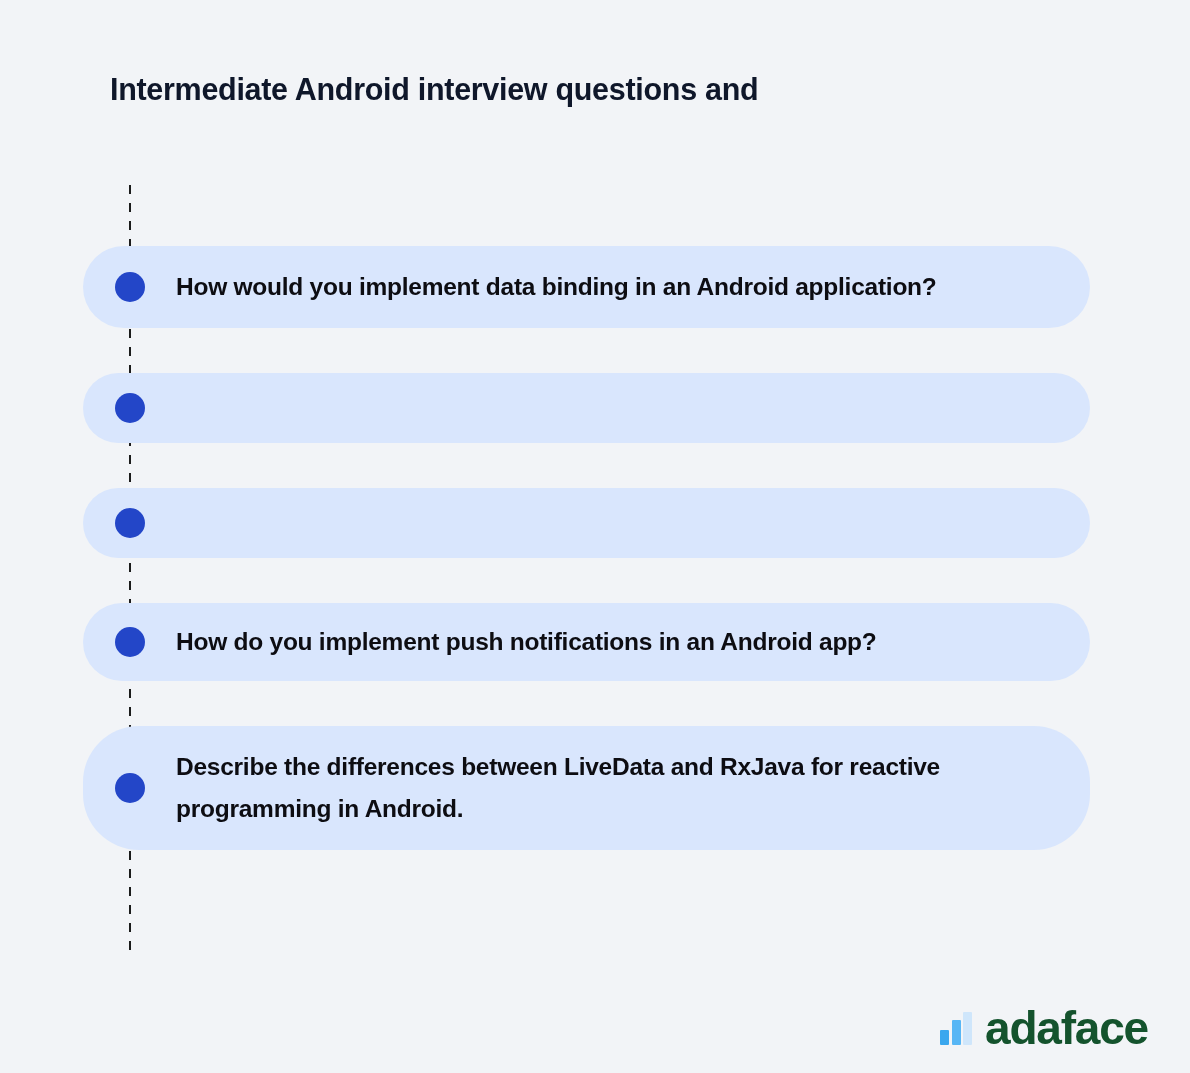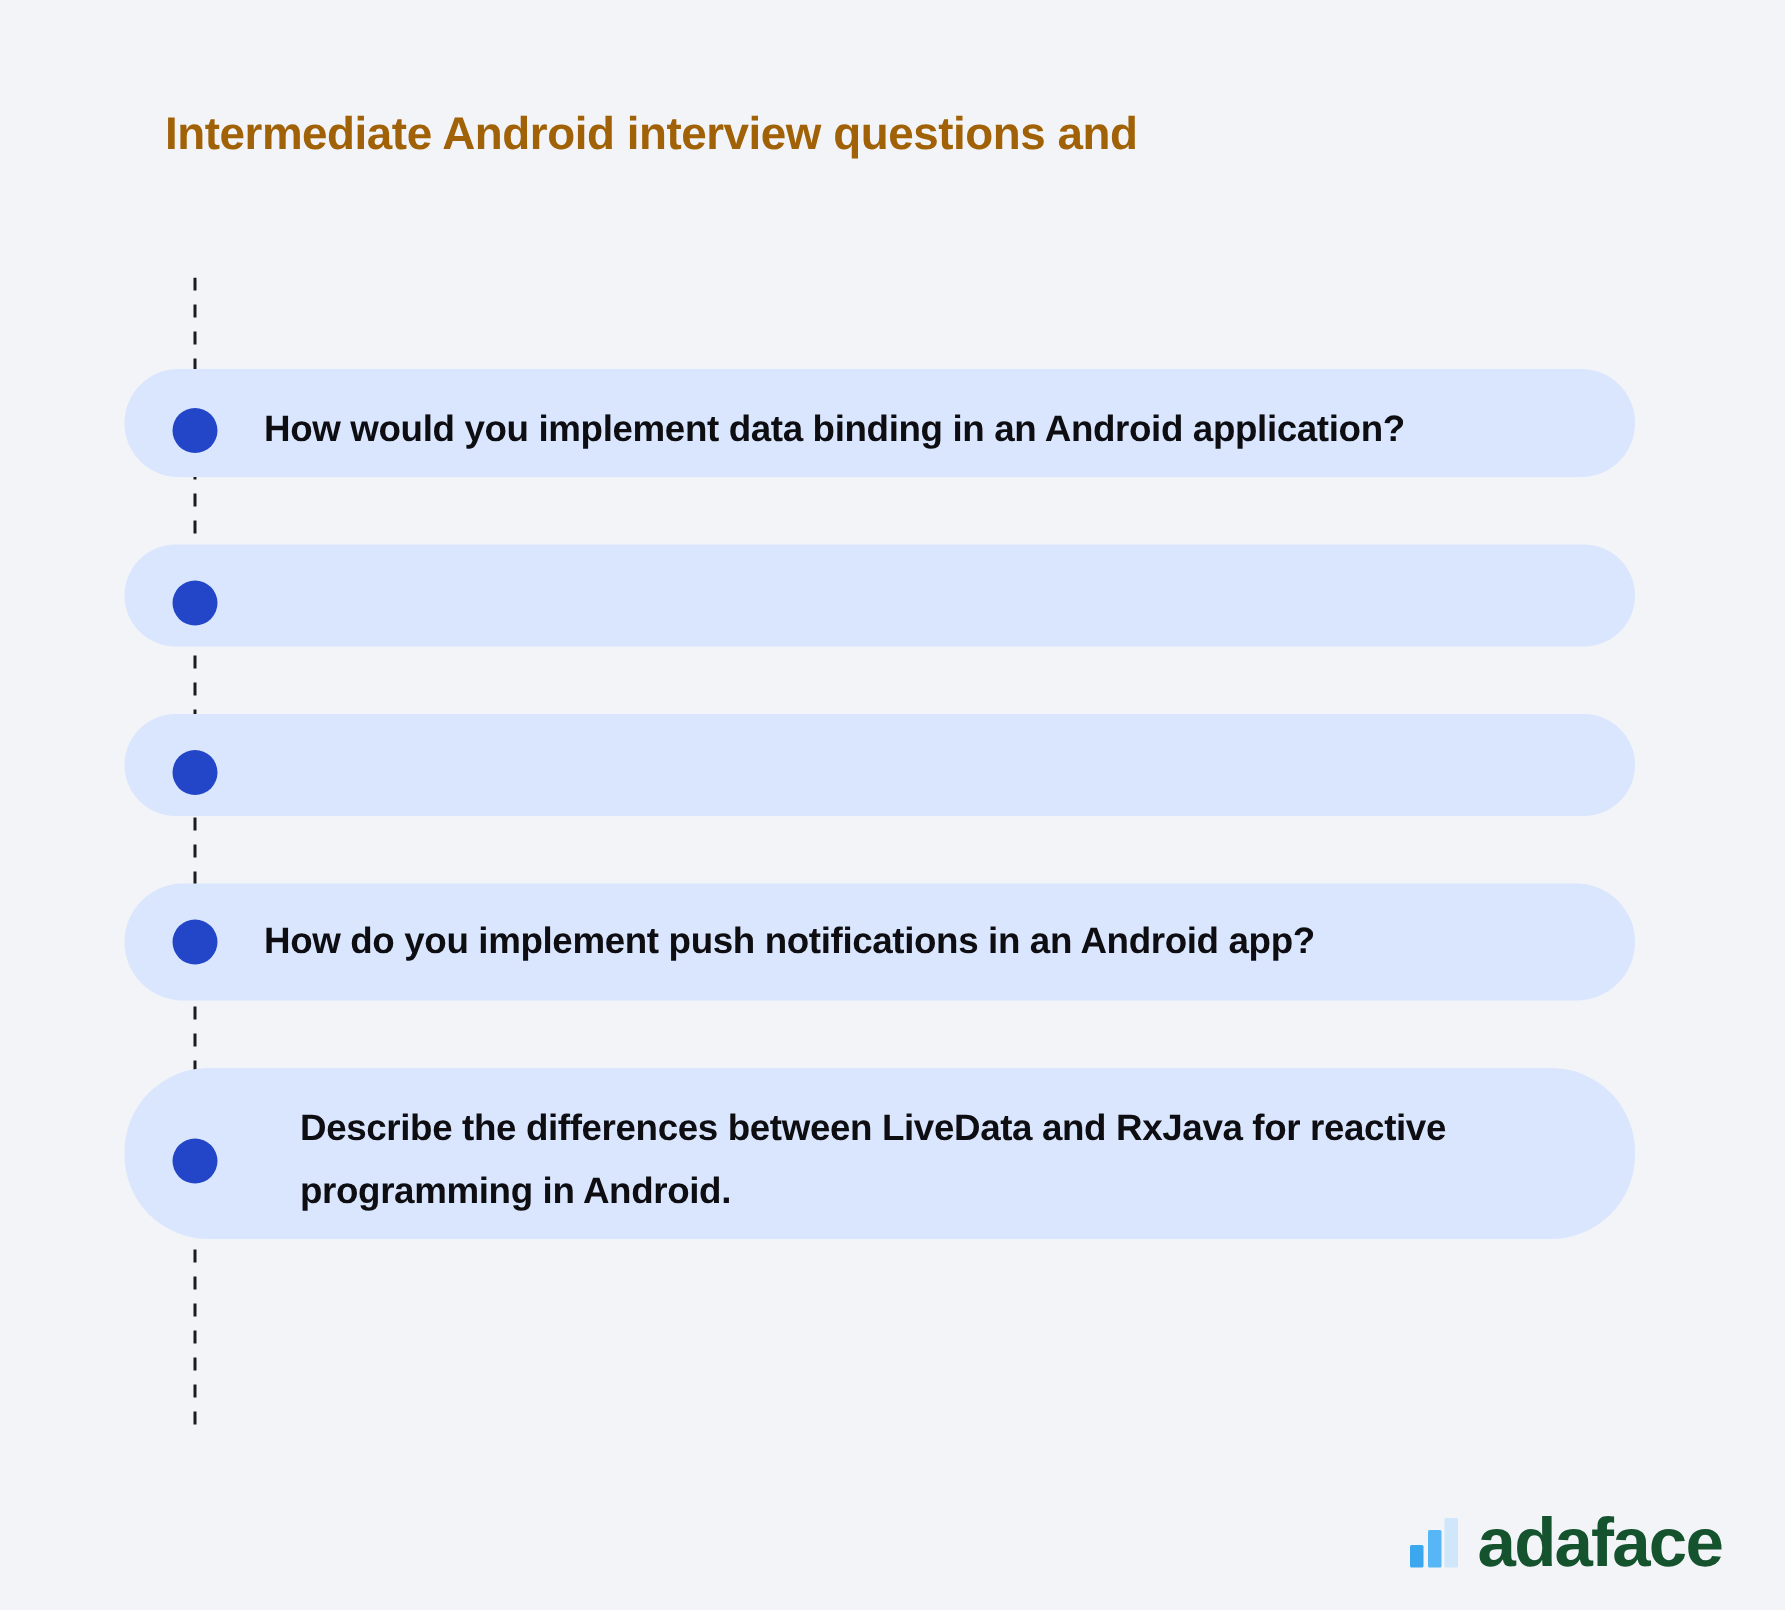--- a/index.html
+++ b/index.html
@@ -15,21 +15,21 @@
     position: relative;
     overflow: hidden;
   }
 
   
   #page-title {
     position: absolute;
     left: 110px;
     top: 68px;
     width: 940px;
-    color: #a16207;
+    color: #0f172a;
     font-size: 30.5px;
     font-weight: bold;
     line-height: 42px;
     letter-spacing: -0.3px;
   }
   #page-title .line { display: block; white-space: nowrap; }
 
   
   #timeline {
     position: absolute;
@@ -58,22 +58,22 @@
   .qcard {
     position: relative;
     background: #d9e6fd;
     border-radius: 56px;
     display: flex;
     align-items: center;
     min-height: 68px;
     margin-bottom: 45px;
     padding: 18px 40px 18px 0;
   }
-  .qcard.two-line { padding-top: 20px; padding-bottom: 10px; }
-  .qcard:last-child { margin-bottom: 12px; gap: 24px; }
+  .qcard.two-line { padding-top: 20px; padding-bottom: 20px; }
+  .qcard:last-child { margin-bottom: 12px; }
 
   .dot-wrap {
     flex: 0 0 auto;
     width: 93px;
     display: flex;
     justify-content: center;
     align-items: center;
     align-self: center;
   }
   .dot {

